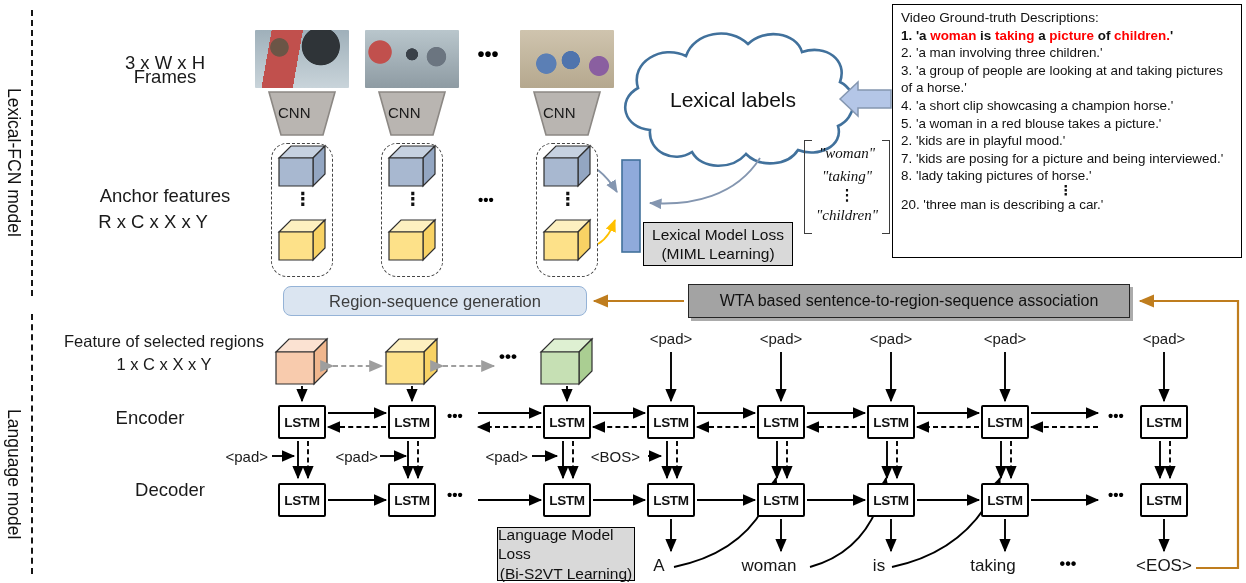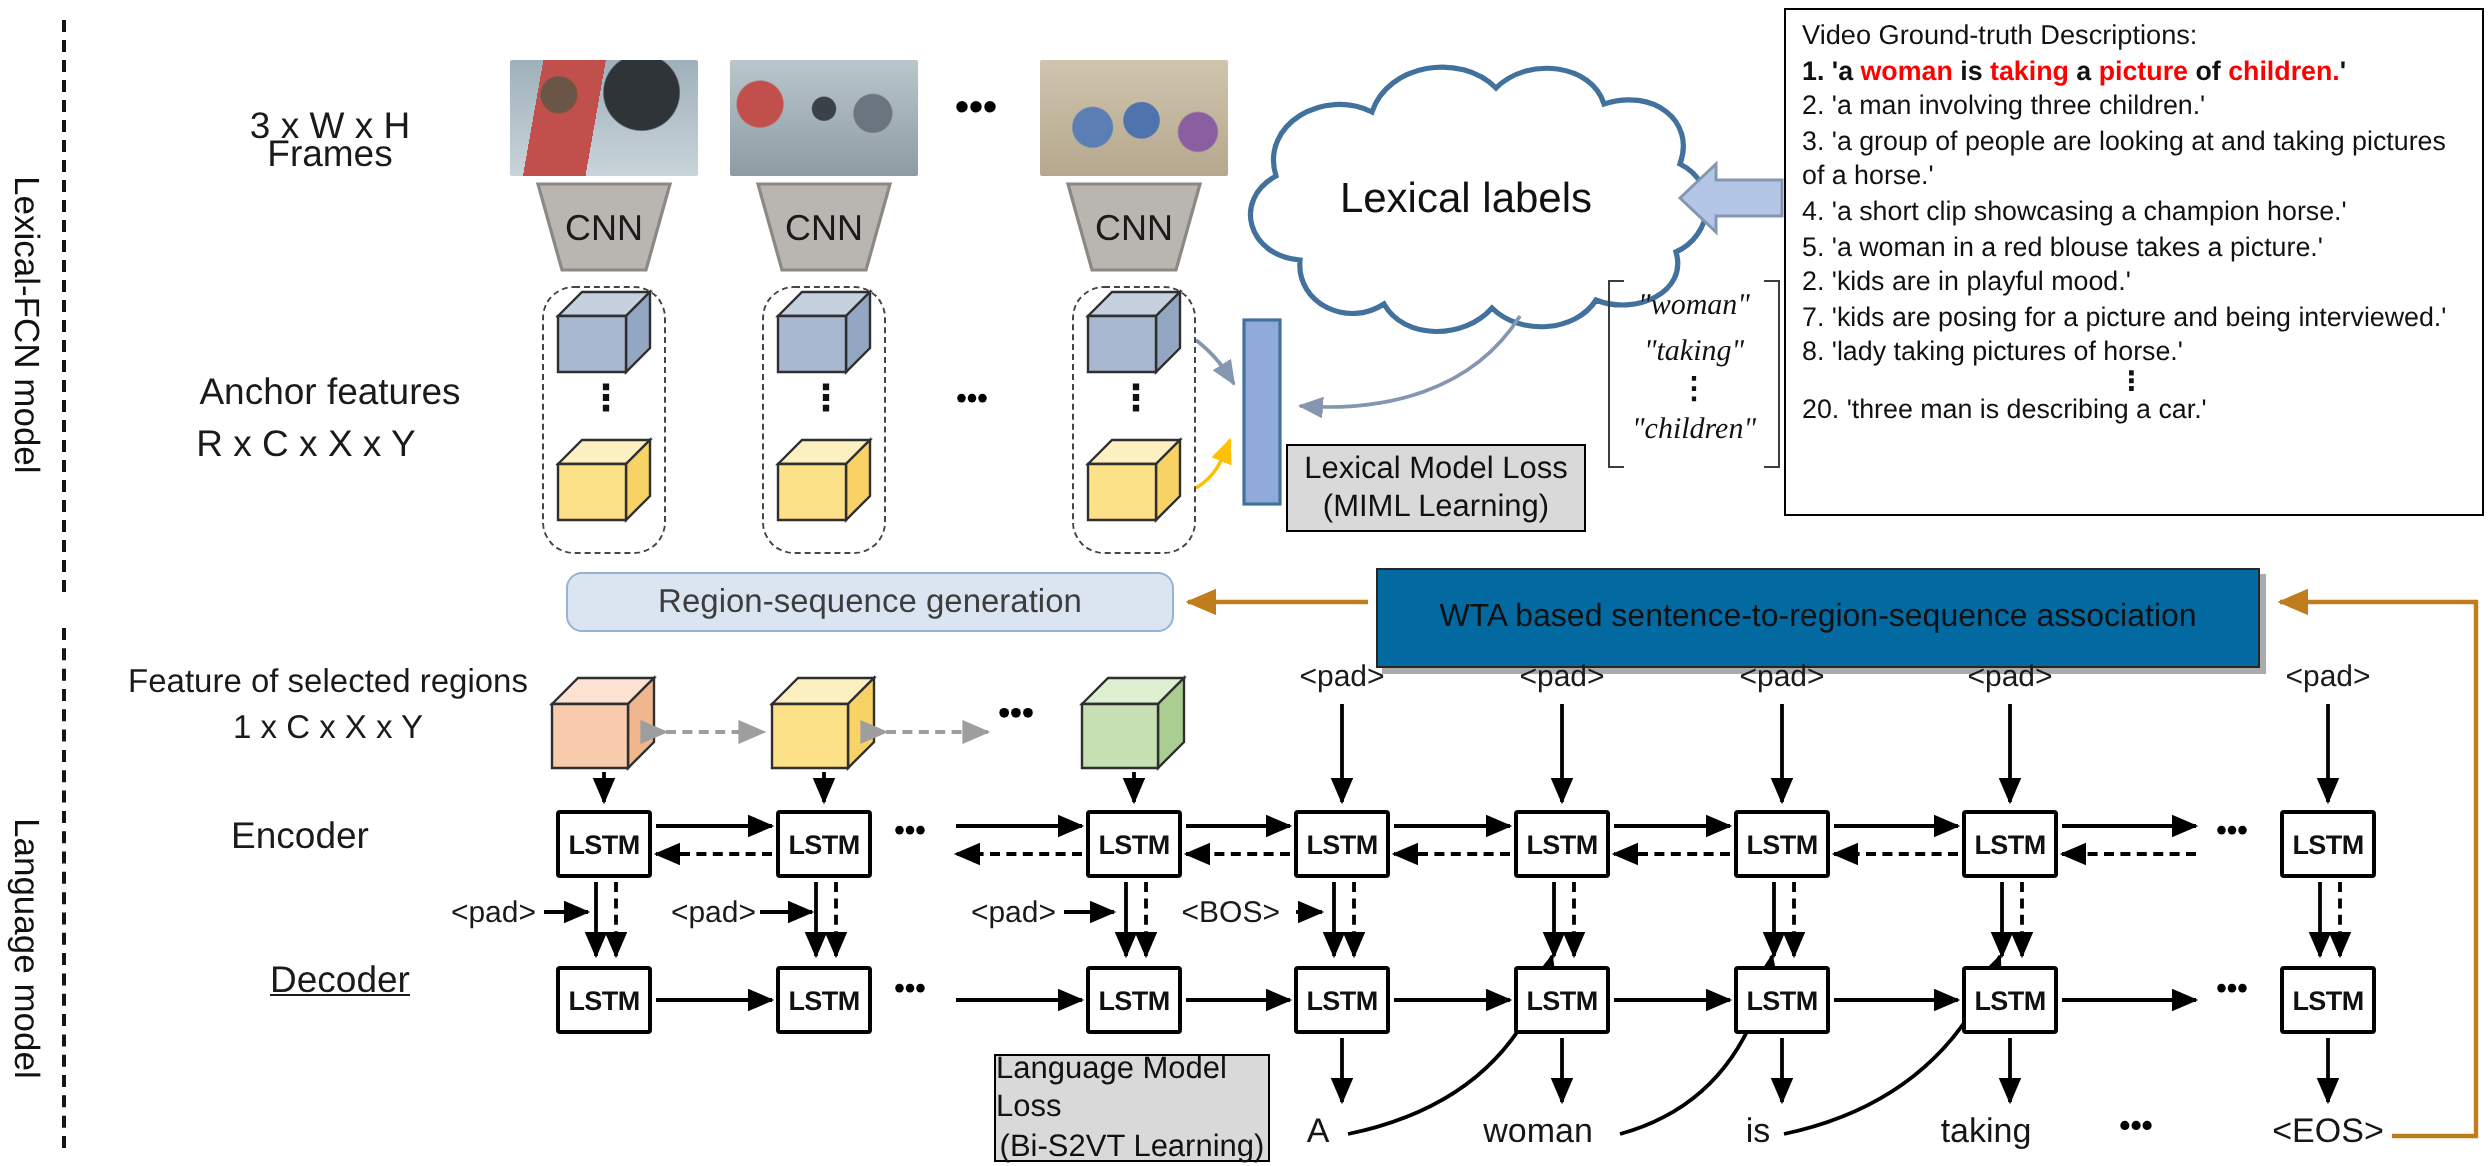--- a/index.html
+++ b/index.html
@@ -17,33 +17,33 @@
       linear-gradient(100deg,transparent 0 16%,#c1504d 16% 46%,transparent 46%),
       linear-gradient(#9fb0ba,#c9d4da);}
   .f2{background-image:radial-gradient(circle at 16% 38%,#c1504d 0 13%,transparent 14%),
       radial-gradient(circle at 50% 42%,#3a4149 0 10%,transparent 11%),
       radial-gradient(circle at 76% 46%,#6b7580 0 12%,transparent 13%),
       linear-gradient(#b9c6cc,#8e9ba3);}
   .f3{background-image:radial-gradient(circle at 28% 58%,#5b7fb5 0 13%,transparent 14%),
       radial-gradient(circle at 54% 52%,#4f74ad 0 15%,transparent 16%),
       radial-gradient(circle at 84% 62%,#8a5fa0 0 11%,transparent 12%),
       linear-gradient(#cfc4ae,#b5a88e);}
-  .cnnlbl{position:absolute;z-index:2;width:48px;text-align:center;font-size:18px;color:#1a1a1a;}
+  .cnnlbl{position:absolute;z-index:2;width:48px;text-align:left;font-size:15px;color:#1a1a1a;}
   .agroup{position:absolute;z-index:2;width:62px;height:134px;border:1.6px dashed #454545;border-radius:16px;box-sizing:border-box;}
   .vdots{position:absolute;z-index:3;width:16px;text-align:center;font-weight:bold;font-size:18px;line-height:1;}
   .lstm{position:absolute;z-index:3;width:48px;height:34px;border:2.4px solid #000;background:#fff;border-radius:2px;
         display:flex;align-items:center;justify-content:center;font-weight:bold;font-size:13.5px;letter-spacing:-0.3px;box-sizing:border-box;}
   .dots{position:absolute;z-index:3;width:44px;text-align:center;font-weight:bold;color:#000;line-height:1;}
   .padlbl{position:absolute;z-index:2;width:60px;text-align:center;font-size:15px;color:#1a1a1a;}
   .sidepad{position:absolute;z-index:2;font-size:15px;color:#1a1a1a;text-align:right;}
   .word{position:absolute;z-index:2;width:90px;text-align:center;font-size:17px;color:#161616;}
   .bar{position:absolute;z-index:2;display:flex;align-items:center;justify-content:center;box-sizing:border-box;}
   #region-bar{left:283px;top:286px;width:304px;height:30px;background:#dbe5f1;border:1.5px solid #95b3d7;border-radius:8px;
               font-size:16.5px;color:#3d3d3d;}
-  #wta-bar{left:688px;top:284px;width:442px;height:50px;background:#0369a1;border:1.2px solid #262626;
+  #wta-bar{left:688px;top:284px;width:442px;height:34px;background:#a3a3a3;border:1.2px solid #262626;
            box-shadow:3px 3px 0 #ababab;font-size:16px;color:#111;}
   .lossbox{position:absolute;z-index:3;background:#d9d9d9;border:1.6px solid #000;box-sizing:border-box;
            display:flex;flex-direction:column;align-items:center;justify-content:center;font-size:15.5px;line-height:1.25;color:#111;}
   #miml-box{left:643px;top:222px;width:150px;height:44px;}
   #lang-box{left:497px;top:527px;width:138px;height:54px;}
   #cloud-label{left:653px;top:88px;width:160px;text-align:center;font-size:21px;color:#111;}
   .descbox{position:absolute;z-index:2;left:892px;top:4px;width:350px;height:254px;background:#fff;border:1.4px solid #000;
            box-sizing:border-box;padding:4px 8px;font-size:13.4px;line-height:1.31;color:#111;}
   .desc-title{font-weight:normal;font-size:13.6px;}
   .desc-line1{font-weight:bold;}
@@ -198,21 +198,21 @@
   <div class="vlabel" style="left:0;top:55px;height:215px;width:26px;">Lexical-FCN model</div>
   <div class="vlabel" style="left:0;top:372px;height:205px;width:26px;">Language model</div>
 
   <div class="cap" style="left:90px;top:26px;width:150px;margin-top:40px;">Frames</div>
   <div class="cap" style="left:90px;top:52px;width:150px;">3 x W x H</div>
   <div class="cap" style="left:60px;top:185px;width:210px;">Anchor features</div>
   <div class="cap" style="left:48px;top:211px;width:210px;">R x C x X x Y</div>
   <div class="cap" style="left:38px;top:332px;width:252px;font-size:16.5px;">Feature of selected regions</div>
   <div class="cap" style="left:38px;top:355px;width:252px;font-size:16.5px;">1 x C x X x Y</div>
   <div class="cap" style="left:80px;top:407px;width:140px;">Encoder</div>
-  <div class="cap" style="left:100px;top:479px;width:140px;text-decoration:underline;">Decoder</div>
+  <div class="cap" style="left:100px;top:479px;width:140px;">Decoder</div>
 
   <div class="frame f1" style="left:255px;top:30px;"></div>
   <div class="frame f2" style="left:365px;top:30px;"></div>
   <div class="frame f3" style="left:520px;top:30px;"></div>
 
   <div class="abs" id="cloud-label">Lexical labels</div>
 
   <div class="wordlist">
     <div class="bracket bl"></div>
     <div class="bracket br"></div>

